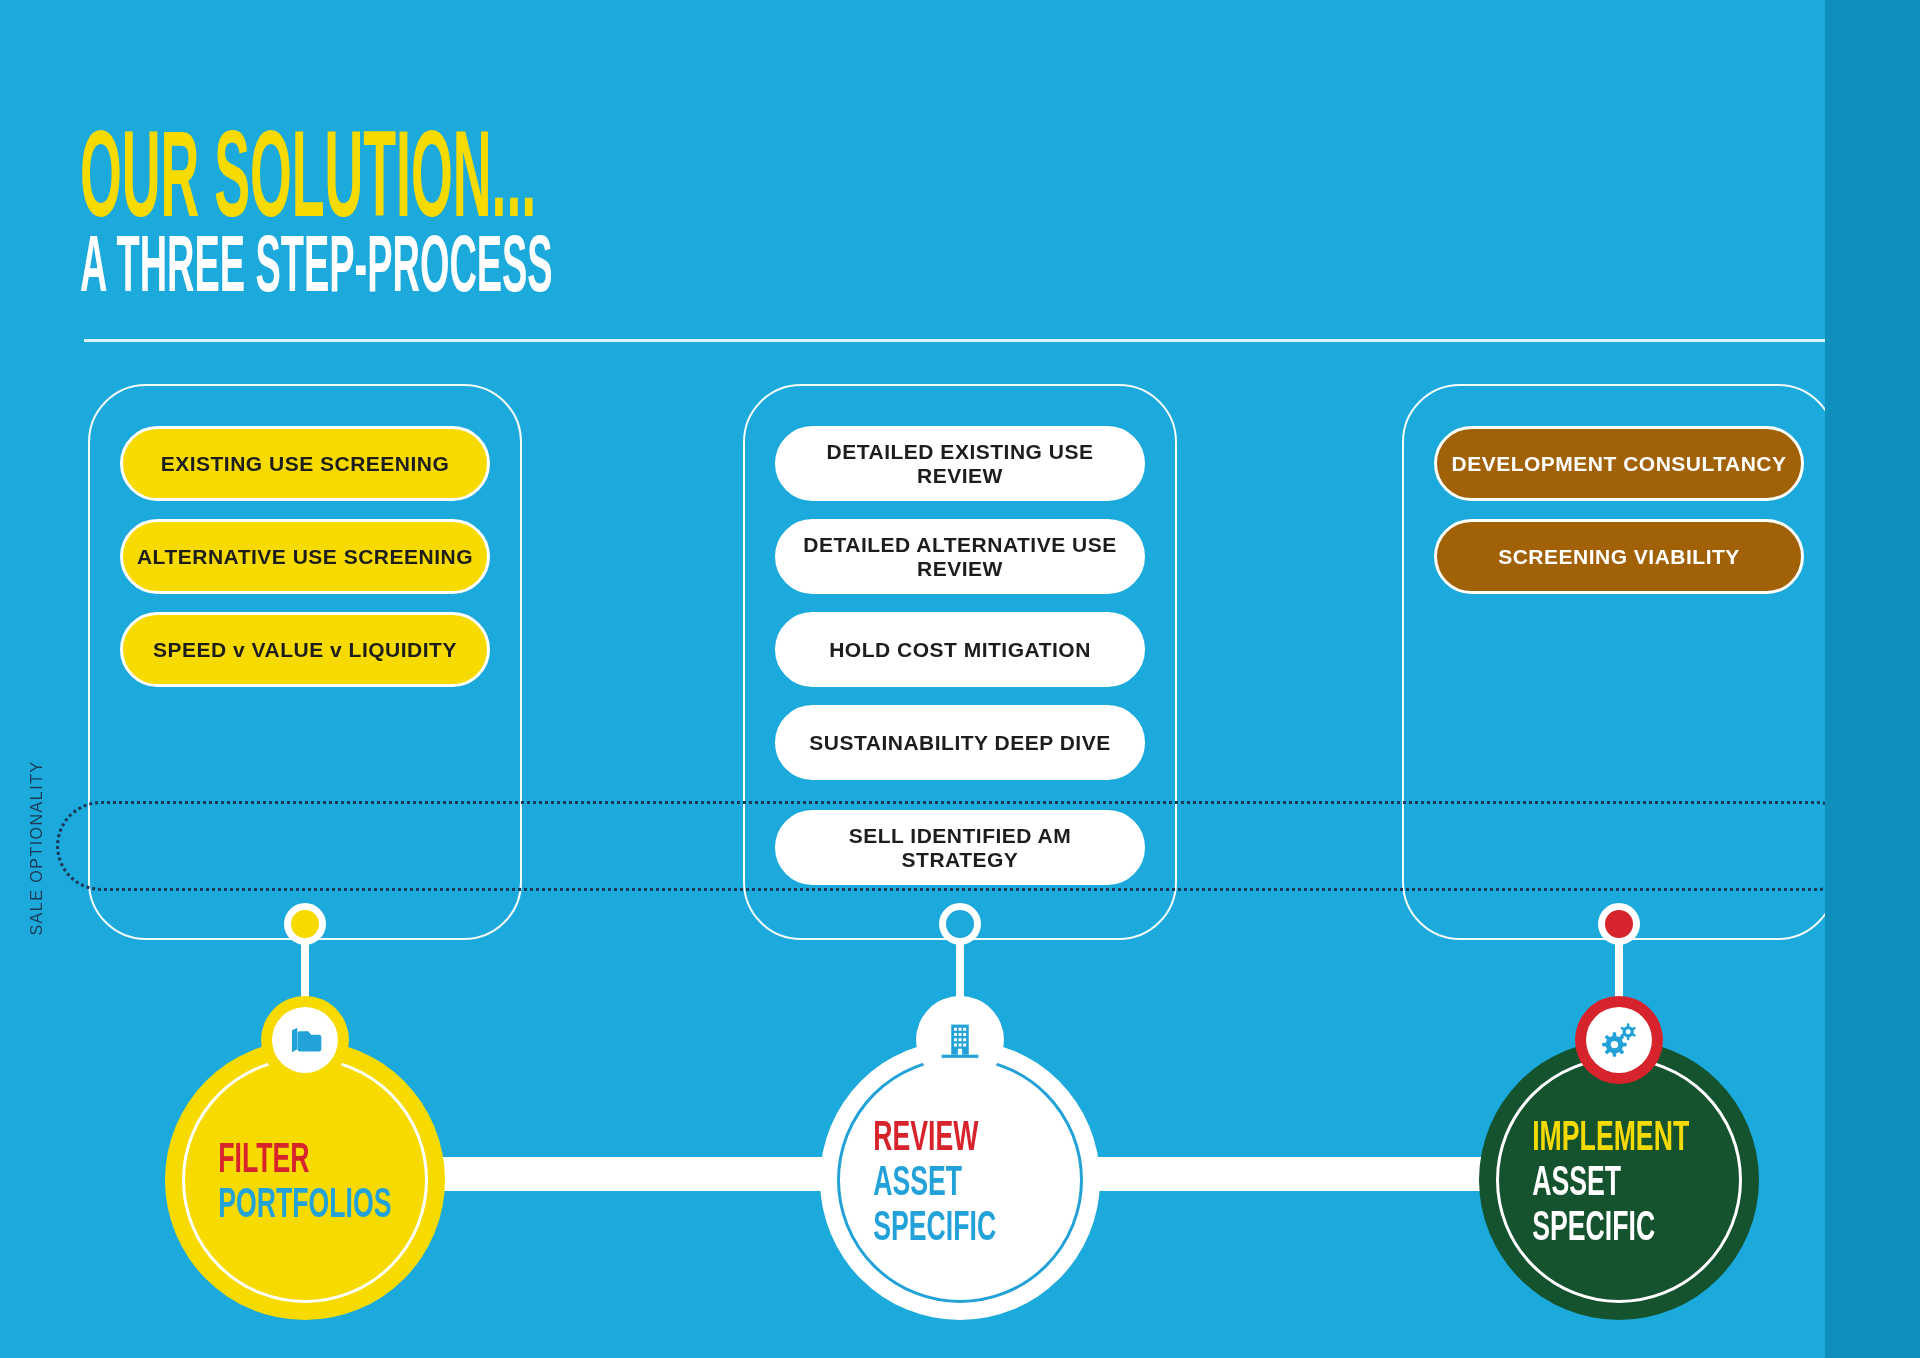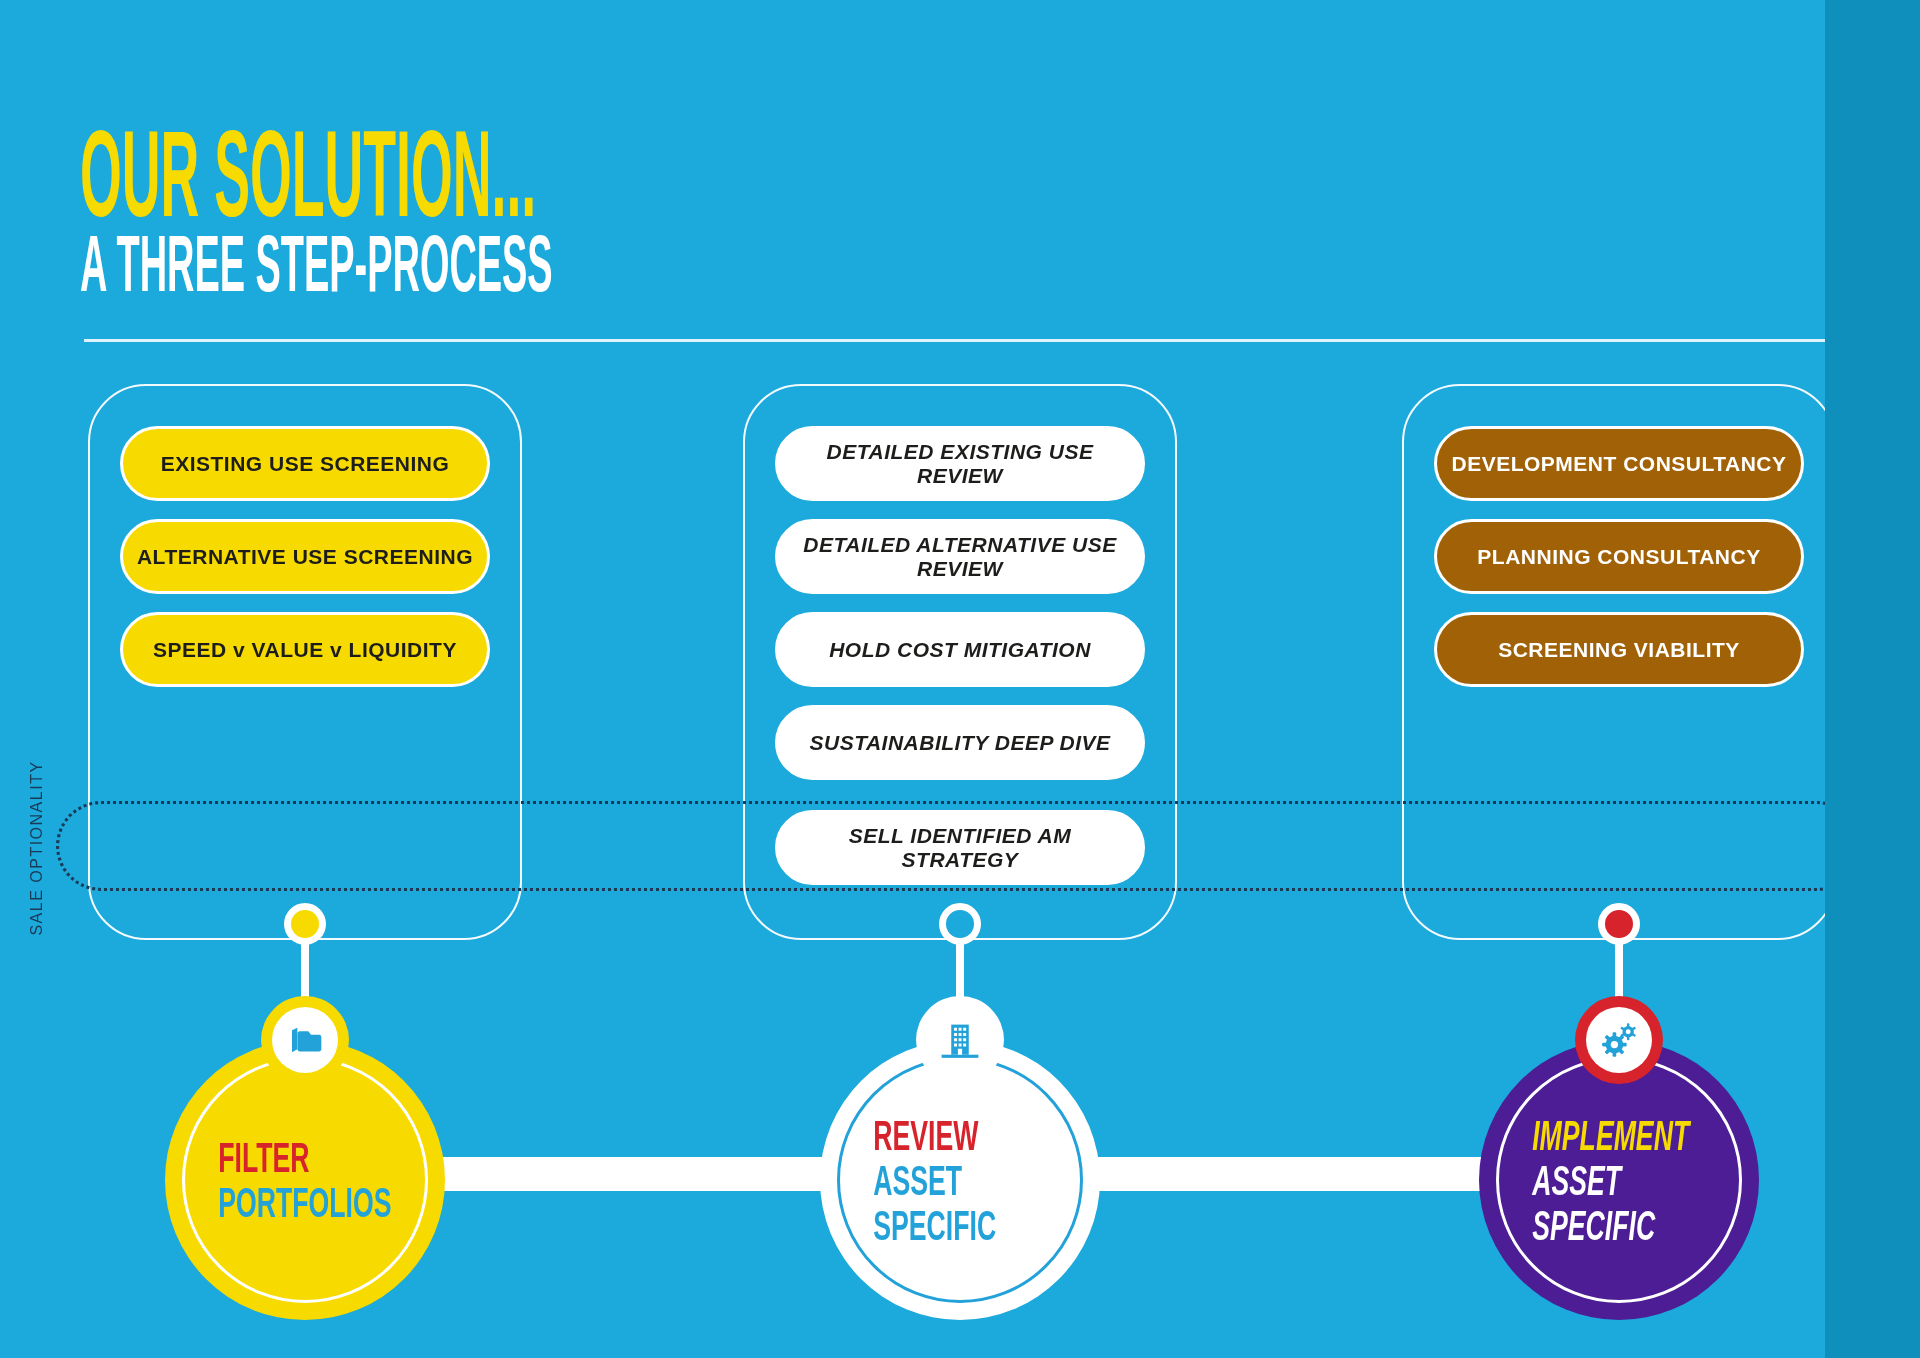--- a/index.html
+++ b/index.html
@@ -33,21 +33,21 @@
   .card{ position:absolute; top:384px; width:434px; height:556px;
          border:2px solid rgba(255,255,255,0.95); border-radius:58px; z-index:1; }
   .c1{ left:88px; } .c2{ left:743px; } .c3{ left:1402px; }
 
   .pill{ position:relative; z-index:3; margin:0 30px 18px; height:75px;
          border:3px solid #FFFFFF; border-radius:38px;
          display:flex; align-items:center; justify-content:center; text-align:center; }
   .pill:nth-child(1){ margin-top:40px; }
   .pill:nth-child(5){ margin-top:30px; }
   .c1 .pill{ background:#F7DB00; color:#1D1D1B; }
-  .c2 .pill{ background:#FFFFFF; color:#1D1D1B;font-style:italic; }
+  .c2 .pill{ background:#FFFFFF; color:#1D1D1B; }
   .c3 .pill{ background:#a16207; color:#FFFFFF; }
   .pill-label{ font-size:21px; font-weight:700; letter-spacing:0.5px;
                line-height:24px; white-space:pre-line; }
 
   
   .dotted-band{ position:absolute; left:56px; top:801px; width:1806px; height:90px;
                 border:3px dotted #1B3A55; border-radius:45px; z-index:2; }
   .side-label{ position:absolute; left:-61px; top:838px; width:198px; height:20px;
                transform:rotate(-90deg); text-align:center;
                font-size:16px; letter-spacing:1.5px; color:#1B3A55; }
@@ -60,21 +60,21 @@
   .dot{ position:absolute; top:903px; width:42px; height:42px; border-radius:50%;
         border:7px solid #FFFFFF; z-index:5; }
   .d1{ left:284px; background:#F7DB00; }
   .d2{ left:939px; background:#1CA9DC; }
   .d3{ left:1598px; background:#D7232B; }
 
   
   .big{ position:absolute; top:1040px; width:280px; height:280px; border-radius:50%; z-index:2; }
   .b1{ left:165px;  background:#F7DB00; }
   .b2{ left:820px;  background:#FFFFFF; }
-  .b3{ left:1479px; background:#4c1d95;font-style:italic; }
+  .b3{ left:1479px; background:#14532d; }
   .ring{ position:absolute; inset:17px; border-radius:50%; border:3px solid #FFFFFF; }
   .b2 .ring{ border-color:#22A2D8; }
   .circle-text{ position:absolute; left:0; right:0; top:50%; transform:translateY(-50%);
                 z-index:6; }
   .cl{ font-size:43px; line-height:45px; font-weight:700; white-space:nowrap;
        transform:scaleX(0.62); }
 
   
   .badge{ position:absolute; top:996px; width:88px; height:88px; border-radius:50%;
           z-index:6; display:flex; align-items:center; justify-content:center; }
@@ -140,23 +140,20 @@
       </div>
     <div class="pill">
         <span class="pill-label">SELL IDENTIFIED AM
 STRATEGY</span>
       </div>
   </div>
 
   <div class="card c3">
     <div class="pill">
         <span class="pill-label">DEVELOPMENT CONSULTANCY</span>
-      </div>
-    <div class="pill">
-        <span class="pill-label">PLANNING CONSULTANCY</span>
       </div>
     <div class="pill">
         <span class="pill-label">SCREENING VIABILITY</span>
       </div>
   </div>
 
   <div class="bar"></div>
   <div class="stem s1"></div>
   <div class="stem s2"></div>
   <div class="stem s3"></div>

